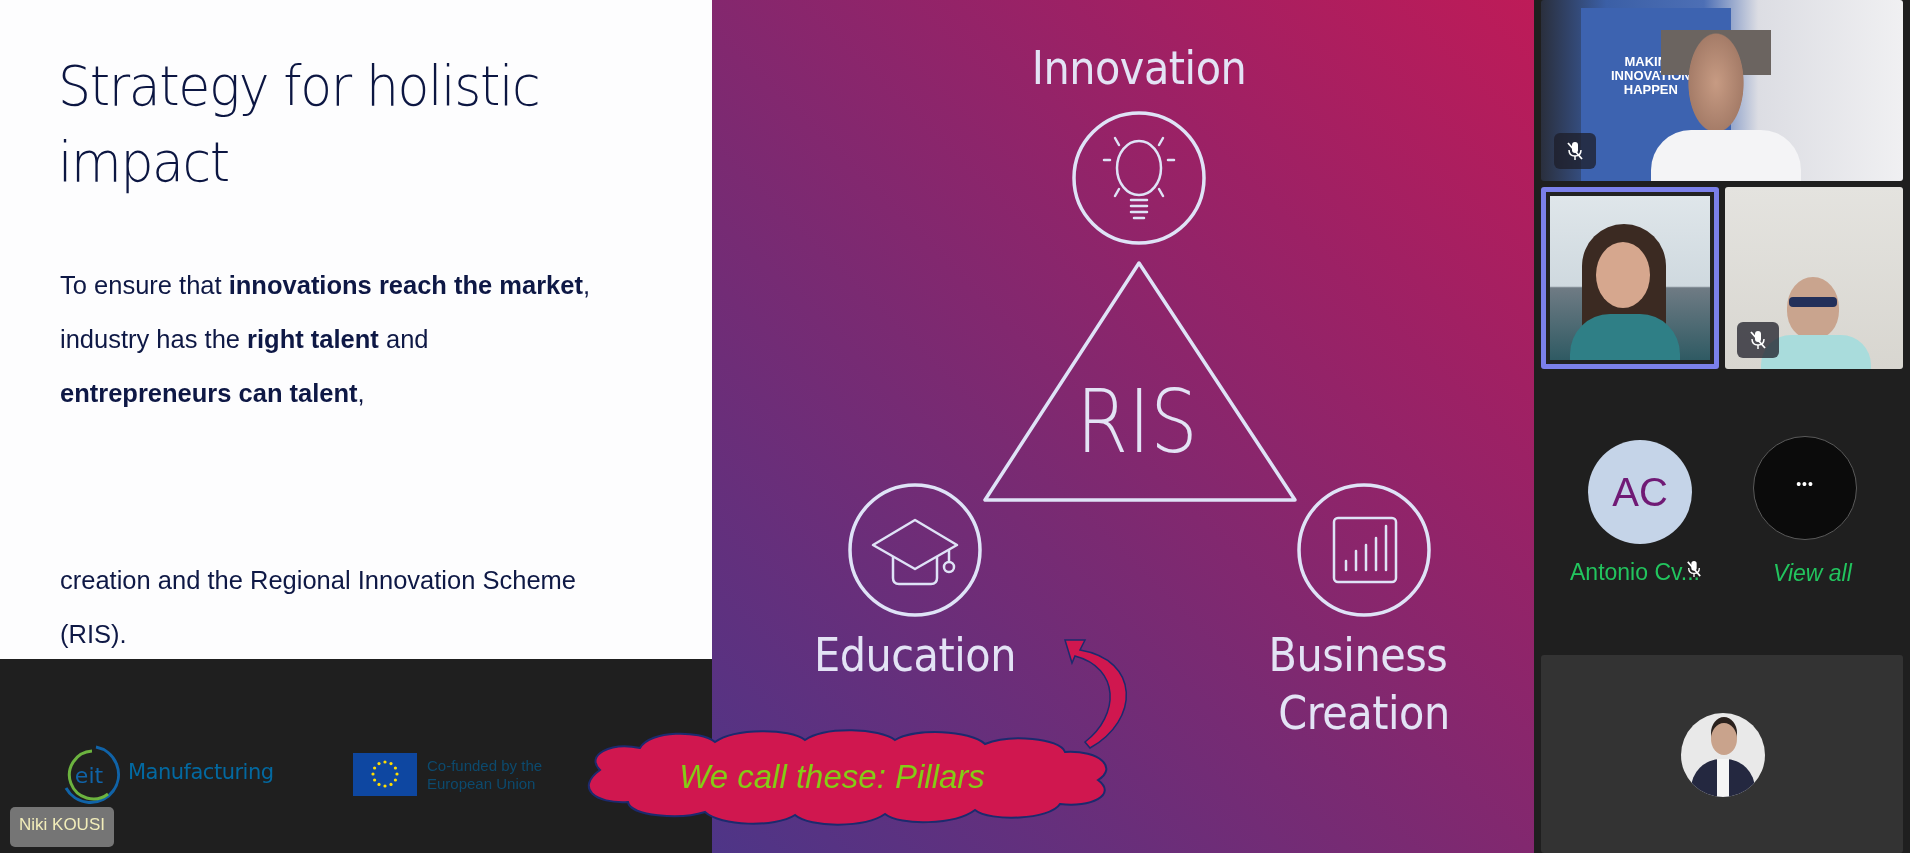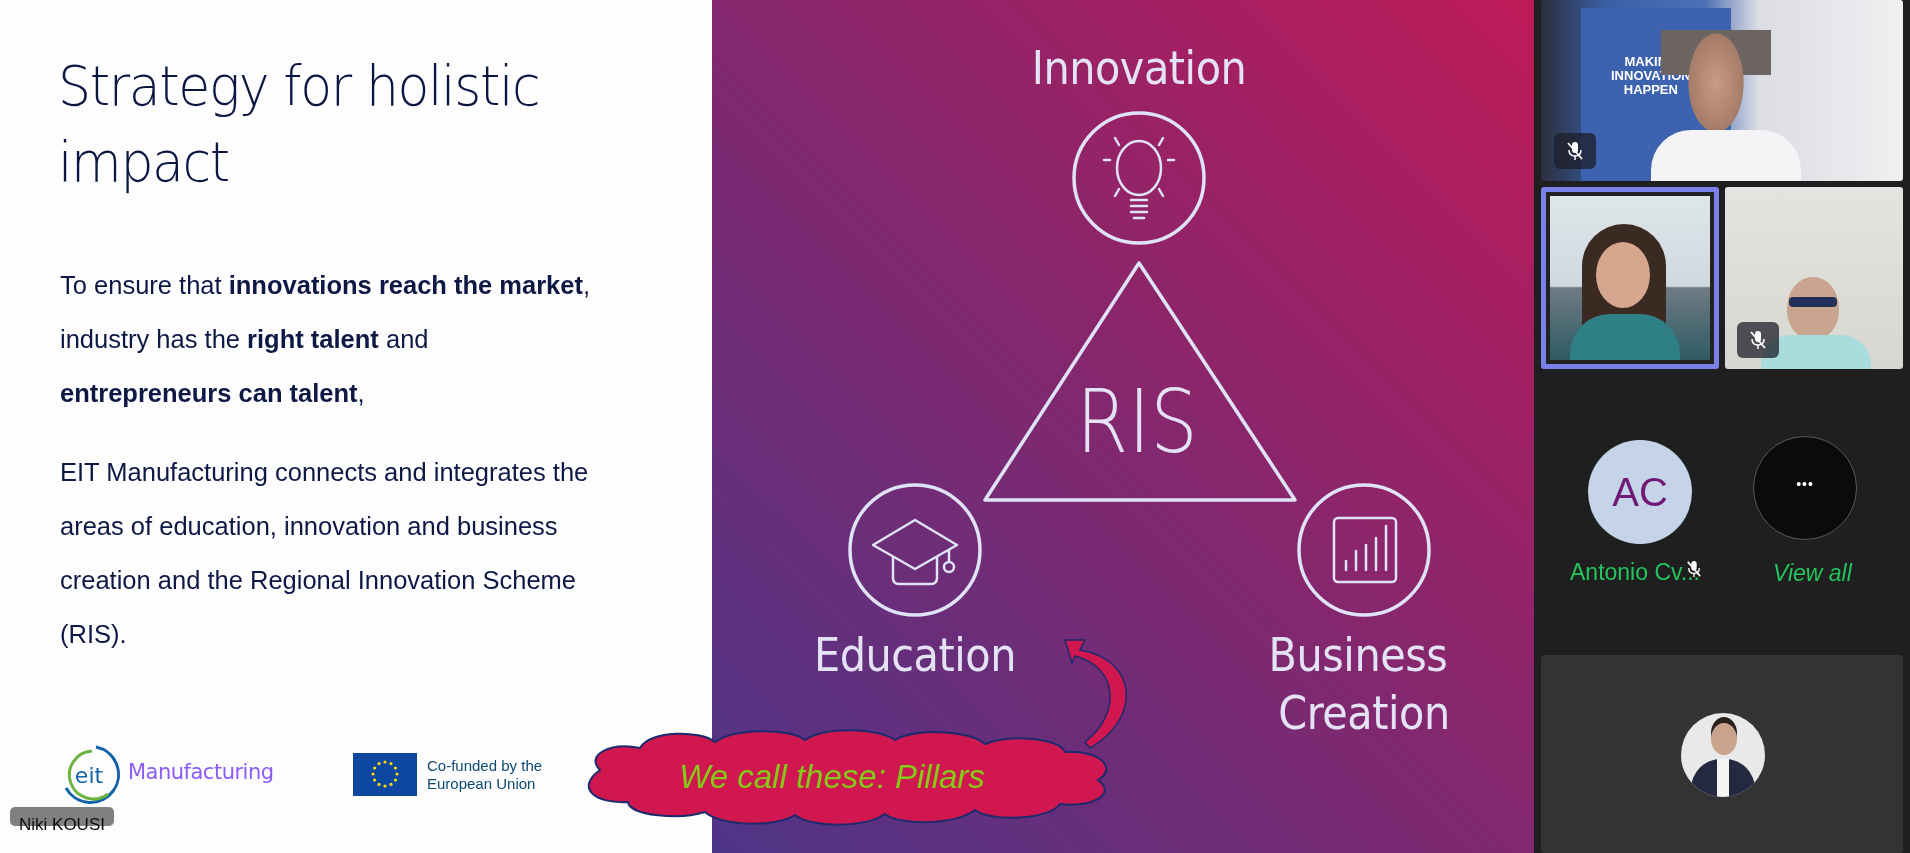--- a/index.html
+++ b/index.html
@@ -1,33 +1,33 @@
 <!DOCTYPE html>
 <html><head>
 <meta charset="utf-8">
 <style>
   html, body { margin:0; padding:0; }
   body { width:1910px; height:853px; position:relative; overflow:hidden; background:#1f1f1f; font-family:"Liberation Sans", sans-serif; }
   .abs { position:absolute; }
   
   #slide { position:absolute; left:0; top:0; width:1534px; height:853px; overflow:hidden; }
-  #slide-left { position:absolute; left:0; top:0; width:712px; height:853px; background:#fdfdfe; }
+  #slide-left { position:absolute; left:0; top:0; width:712px; height:659px; background:#fdfdfe; }
   #slide-right { position:absolute; left:712px; top:0; width:822px; height:853px;
     background: linear-gradient(225deg, #be1b58 0%, #9c2165 28%, #7a2a72 58%, #4e3587 100%); }
   .title { position:absolute; left:58px; color:#0c1642; font-family:"DejaVu Sans", sans-serif; font-weight:300; font-size:56px; letter-spacing:-1.5px; line-height:1; white-space:nowrap; transform:scaleX(0.93); transform-origin:left; }
   .body-line { position:absolute; left:60px; color:#0e1845; font-family:"Liberation Sans", sans-serif; font-size:25.5px; white-space:nowrap; line-height:1; }
   .body-line b { font-weight:700; }
   .white-label { position:absolute; color:#e3e3f5; font-family:"DejaVu Sans", sans-serif; font-size:46px; white-space:nowrap; line-height:1; text-align:center; transform:translateX(-50%) scaleX(0.9); letter-spacing:-0.5px; }
   .ris { position:absolute; color:#e3e3f5; font-family:"DejaVu Sans", sans-serif; font-size:88px; font-weight:300; line-height:1; transform:translateX(-50%) scaleX(0.85); }
   .cloud-text { position:absolute; color:#84cc16; font-family:"Liberation Sans", sans-serif; font-style:italic; font-size:33px; white-space:nowrap; line-height:1; transform:translateX(-50%); }
   
-  .eit-word { position:absolute; left:128px; top:760px; color:#8b5cf6; font-family:"DejaVu Sans", sans-serif; font-size:21px; letter-spacing:-0.5px; white-space:nowrap; }
+  .eit-word { position:absolute; left:128px; top:760px; color:#0369a1; font-family:"DejaVu Sans", sans-serif; font-size:21px; letter-spacing:-0.5px; white-space:nowrap; }
   .eu-text { position:absolute; left:427px; top:757px; color:#0c4a6e; font-family:"Liberation Sans", sans-serif; font-size:15px; line-height:18px; white-space:nowrap; }
   .eu-flag { position:absolute; left:353px; top:753px; width:64px; height:43px; background:#0e47a1; }
-  .name-tag { position:absolute; left:10px; top:807px; height:19px; padding:0 9px; background:#7a7a7a; color:#000000; border-radius:5px; font-family:"Liberation Sans", sans-serif; font-size:17px; line-height:35px; white-space:nowrap; opacity:0.95; }
+  .name-tag { position:absolute; left:10px; top:807px; height:40px; padding:0 9px; background:#7a7a7a; color:#fef9c3; border-radius:5px; font-family:"Liberation Sans", sans-serif; font-size:17px; line-height:35px; white-space:nowrap; opacity:0.95; }
   
   #panel { position:absolute; left:1534px; top:0; width:376px; height:853px; background:#1f1f1f; }
   .tile { position:absolute; overflow:hidden; border-radius:3px; }
   .mute-badge { position:absolute; width:42px; height:36px; border-radius:6px; background:rgba(30,30,40,0.75); display:flex; align-items:center; justify-content:center; }
   .avatar-circle { position:absolute; border-radius:50%; display:flex; align-items:center; justify-content:center; }
   .panel-label { position:absolute; color:#22c55e; font-family:"Liberation Sans", sans-serif; font-size:23px; white-space:nowrap; line-height:1; }
 </style>
 </head>
 <body>
 
@@ -39,22 +39,20 @@
     <div class="body-line" style="top:327px;">
       <span>industry has the </span><b>right talent</b><span> and</span>
     </div>
     <div class="body-line" style="top:273px;">
       <span>To ensure that </span><b>innovations reach the market</b><span>,</span>
     </div>
     <div class="body-line" style="top:381px;">
       <b>entrepreneurs can talent</b><span>,</span>
     </div>
 
-    <div class="body-line" style="top:460px;">EIT Manufacturing connects and integrates the</div>
-    <div class="body-line" style="top:514px;">areas of education, innovation and business</div>
     <div class="body-line" style="top:568px;">creation and the Regional Innovation Scheme</div>
     <div class="body-line" style="top:622px;">(RIS).</div>
 
     <svg class="abs" style="left:56px;top:742px;" width="66" height="66" viewBox="0 0 66 66">
       <path d="M40 5 A28 28 0 1 1 10 46" fill="none" stroke="#1063a8" stroke-width="3"></path>
       <path d="M36 9 A24 24 0 1 0 52 52" fill="none" stroke="#6cb33f" stroke-width="3"></path>
       <text x="33" y="41" text-anchor="middle" font-family="DejaVu Sans, sans-serif" font-size="22" fill="#1063a8">eit</text>
     </svg>
     <div class="eit-word">Manufacturing</div>
 

